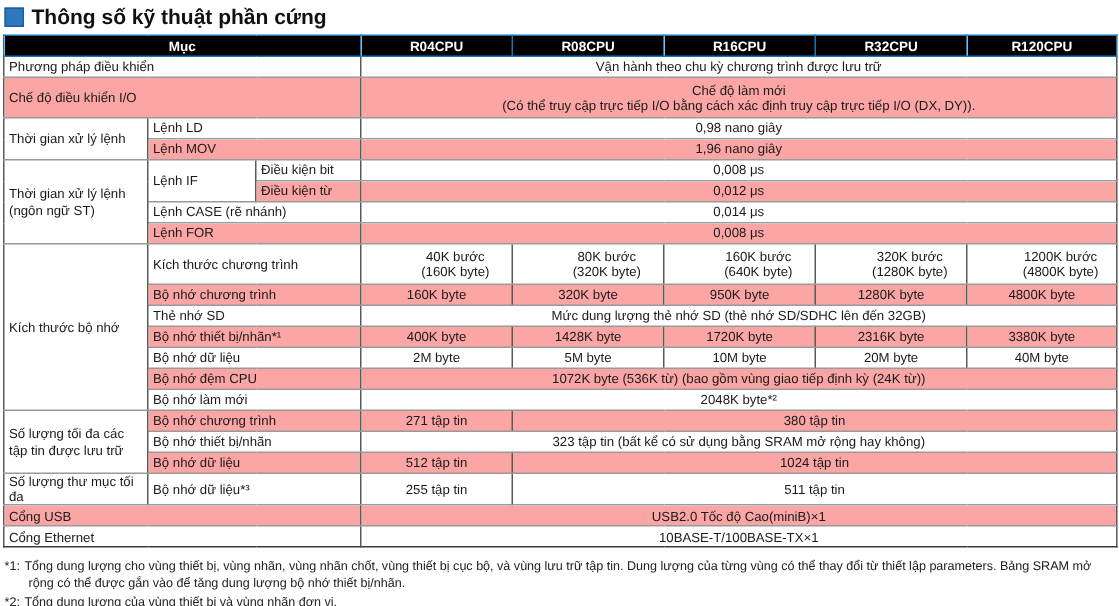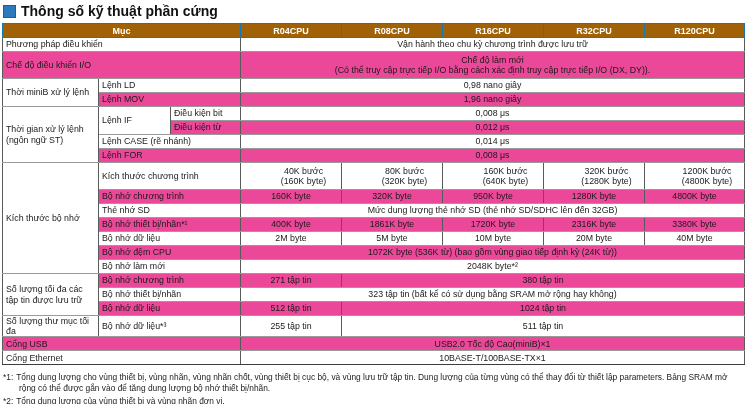--- a/index.html
+++ b/index.html
@@ -23,27 +23,27 @@
     border:1px solid #3c3c3c;
   }
   td, th { overflow:hidden; }
   td {
     border-left:1px solid #5a5a5a; border-right:1px solid #5a5a5a;
     border-top:1px solid #9a9a9a; border-bottom:1px solid #9a9a9a;
     padding:0 3px; height:13px; line-height:1.15;
     background:#ffffff;
   }
   th {
-    background:#a16207; color:#ffffff; font-weight:bold; text-align:center;
+    background:#000000; color:#ffffff; font-weight:bold; text-align:center;
     height:13px; font-size:9px; padding:0 18px;
     border:1px solid #1577b5; border-left:1px solid #7fb0d6; 
   }
   th:first-child { border-left:1px solid #1577b5; }
   tr.grp > td { border-top:1.5px solid #3c3c3c; }
-  tr.s > td { background:#ec4899; }
+  tr.s > td { background:#fca5a5; }
   td.grp-lbl { background:#ffffff !important; vertical-align:middle; text-align:left; }
   td.lbl { text-align:left; }
   td.val { text-align:center; }
   td.pre { white-space:pre-line;padding-left:28px; }
   tr.h2 > td { height:26px; }
   tr.last > td { border-bottom:1.5px solid #3c3c3c; }
 
   
   .fnotes { margin:7px 1px 0 1px; font-size:8.4px; line-height:1.32; color:#222; width:742px; }
   .fn { padding-left:16px; text-indent:-16px; margin-bottom:2px; }
@@ -88,21 +88,21 @@
 
     <tr class="grp s h2">
       <td colspan="3" class="lbl">Chế độ điều khiển I/O</td>
       <td colspan="5" class="val">
         <div>Chế độ làm mới</div>
         <div>(Có thể truy cập trực tiếp I/O bằng cách xác định truy cập trực tiếp I/O (DX, DY)).</div>
       </td>
     </tr>
 
     <tr class="grp">
-      <td rowspan="2" class="grp-lbl">Thời miniB xử lý lệnh</td>
+      <td rowspan="2" class="grp-lbl">Thời gian xử lý lệnh</td>
       <td colspan="2" class="lbl">Lệnh LD</td>
       <td colspan="5" class="val">0,98 nano giây</td>
     </tr>
     <tr class="s">
       <td colspan="2" class="lbl">Lệnh MOV</td>
       <td colspan="5" class="val">1,96 nano giây</td>
     </tr>
 
     <tr class="grp">
       <td rowspan="4" class="grp-lbl">Thời gian xử lý lệnh (ngôn ngữ ST)</td>
@@ -145,21 +145,21 @@
       <td class="val">1280K byte</td>
       <td class="val">4800K byte</td>
     </tr>
     <tr>
       <td colspan="2" class="lbl">Thẻ nhớ SD</td>
       <td colspan="5" class="val">Mức dung lượng thẻ nhớ SD (thẻ nhớ SD/SDHC lên đến 32GB)</td>
     </tr>
     <tr class="s">
       <td colspan="2" class="lbl">Bộ nhớ thiết bị/nhãn*¹</td>
       <td class="val">400K byte</td>
-      <td class="val">1861K byte</td>
+      <td class="val">1428K byte</td>
       <td class="val">1720K byte</td>
       <td class="val">2316K byte</td>
       <td class="val">3380K byte</td>
     </tr>
     <tr>
       <td colspan="2" class="lbl">Bộ nhớ dữ liệu</td>
       <td class="val">2M byte</td>
       <td class="val">5M byte</td>
       <td class="val">10M byte</td>
       <td class="val">20M byte</td>

